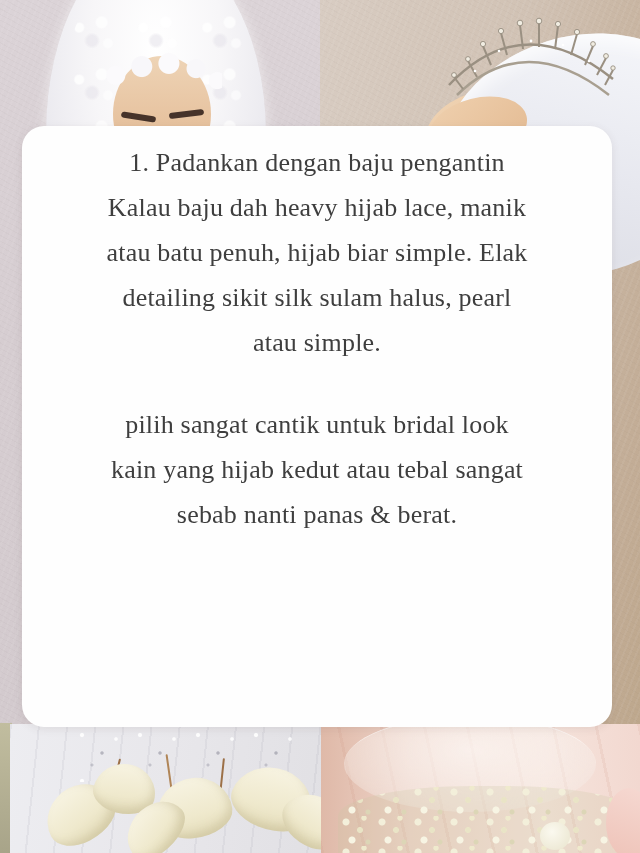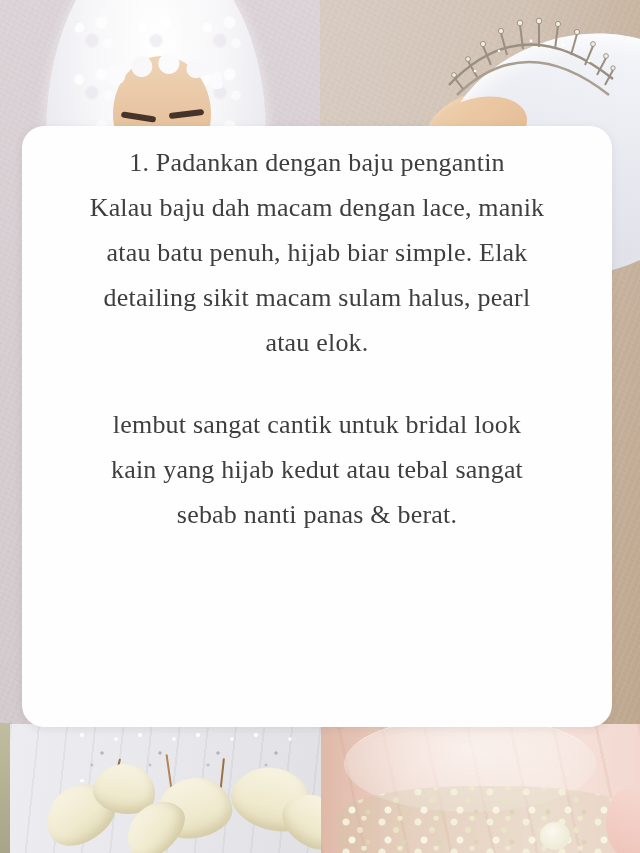--- a/index.html
+++ b/index.html
@@ -228,25 +228,25 @@
 
   <div class="dress-right"></div>
   <div class="veil-circle"></div>
   <div class="bouquet-right"></div>
   <div class="bloom"></div>
   <div class="rose-right"></div>
 
   <div class="card">
     <p class="tip first">
       <span class="line">1. Padankan dengan baju pengantin</span>
-      <span class="line">Kalau baju dah macam dengan lace, manik</span>
+      <span class="line">Kalau baju dah heavy hijab lace, manik</span>
       <span class="line">atau batu penuh, hijab biar simple. Elak</span>
-      <span class="line">detailing sikit macam sulam halus, pearl</span>
-      <span class="line">atau elok.</span>
+      <span class="line">detailing sikit silk sulam halus, pearl</span>
+      <span class="line">atau simple.</span>
     </p>
     <p class="tip second">
-      <span class="line">lembut sangat cantik untuk bridal look</span>
+      <span class="line">pilih sangat cantik untuk bridal look</span>
       <span class="line">kain yang hijab kedut atau tebal sangat</span>
       <span class="line">sebab nanti panas &amp; berat.</span>
     </p>
   </div>
 
 </div>
 
 </body></html>

